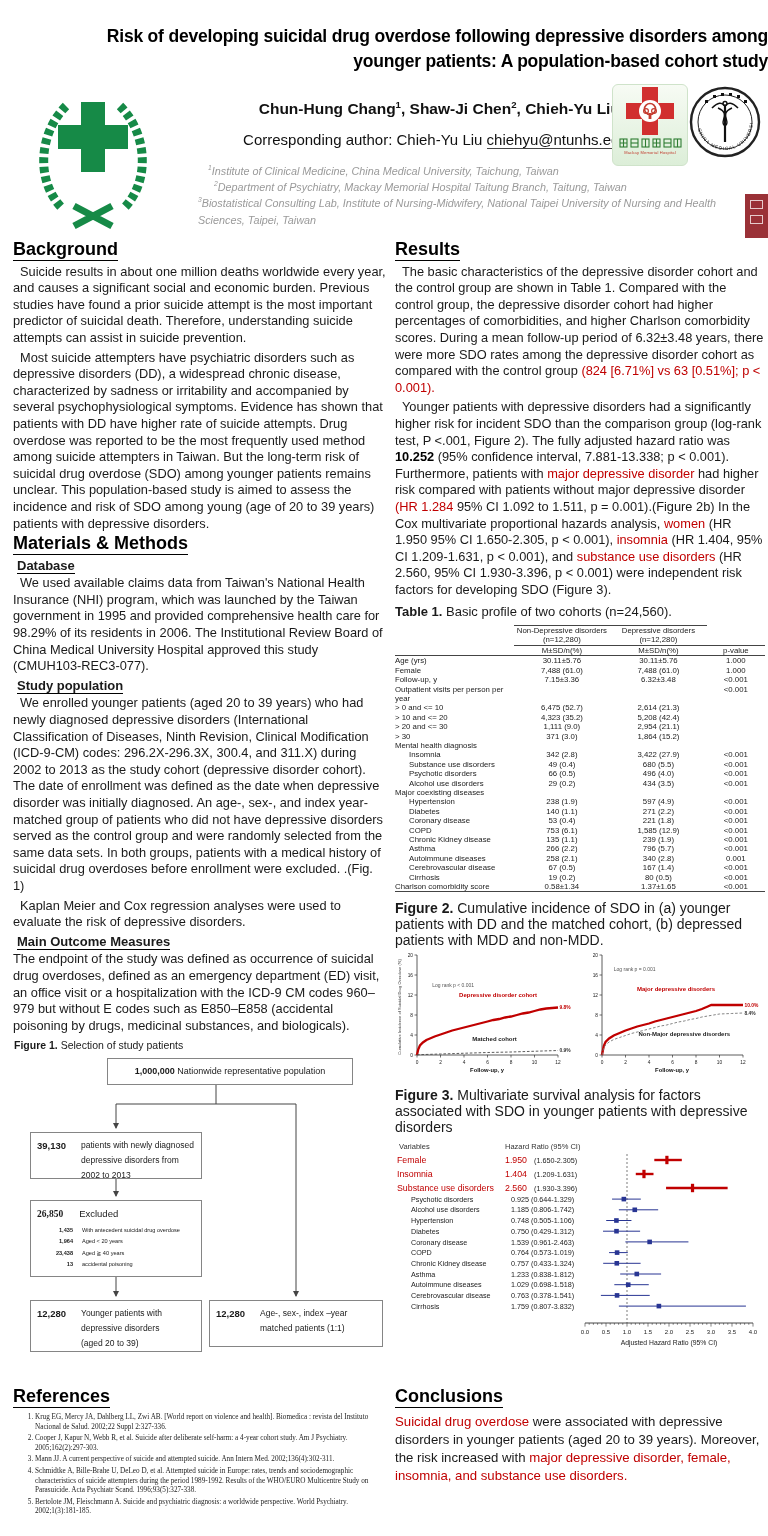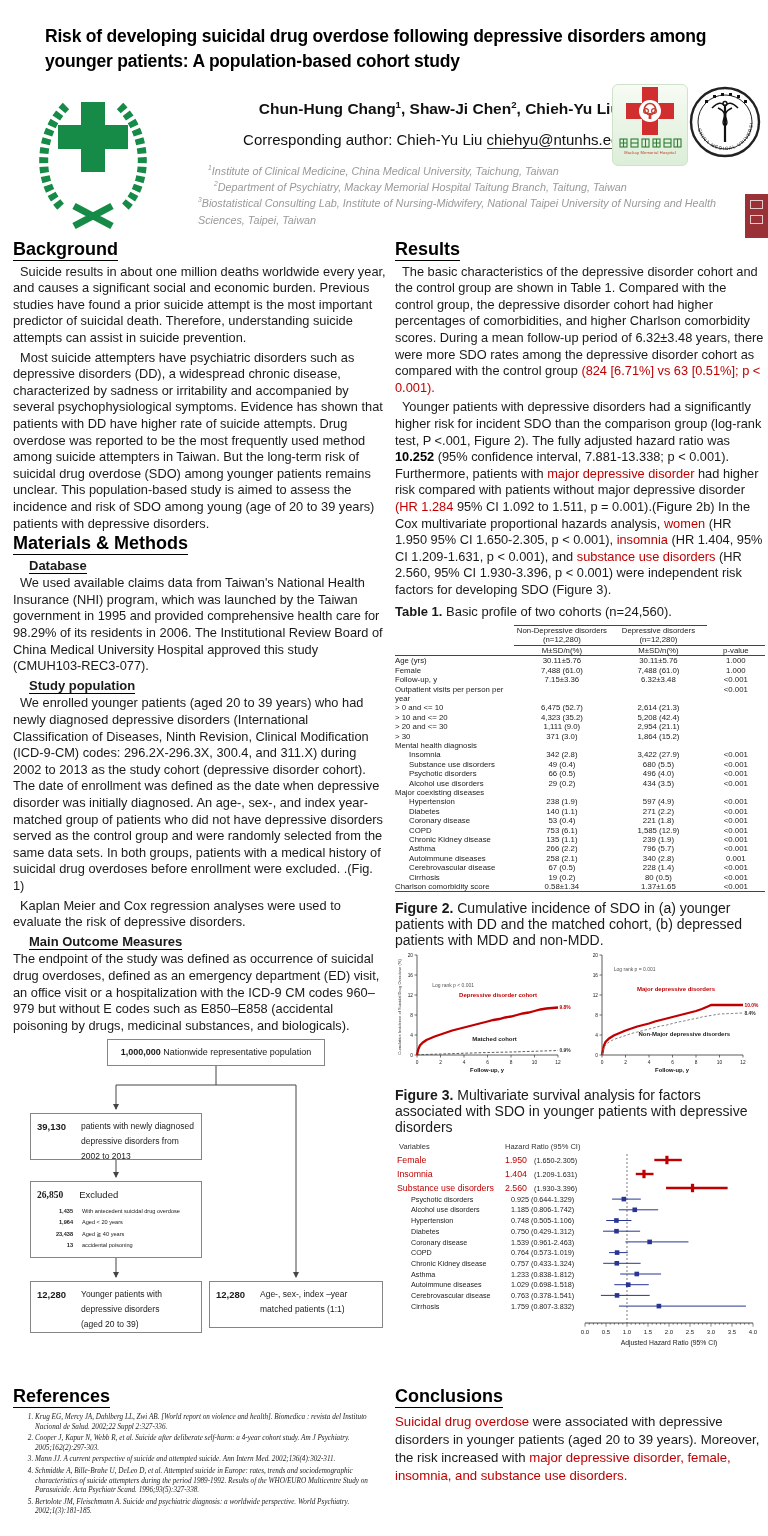--- a/index.html
+++ b/index.html
@@ -1,19 +1,19 @@
 <!DOCTYPE html>
 <html><head>
 <meta charset="utf-8">
 <style>
   html,body{margin:0;padding:0;background:#fff;}
   #poster{position:relative;width:768px;height:1536px;background:#fff;overflow:hidden;
           font-family:"Liberation Sans","DejaVu Sans",sans-serif;color:#1a1a1a;}
   
-  .title{margin-top:24px;text-align:left;font-weight:bold;font-size:17.5px;
+  .title{margin-top:24px;text-align:right;font-weight:bold;font-size:17.5px;
          letter-spacing:-0.2px;line-height:1.45;color:#000;white-space:nowrap;padding-left:45px;}
   .emblem{position:absolute;left:30px;top:90px;}
   .authors{position:absolute;left:160px;top:100px;width:570px;text-align:center;
            font-weight:bold;font-size:15.5px;color:#111;}
   .corresponding{position:absolute;left:160px;top:131px;width:570px;text-align:center;
            font-size:15px;color:#111;}
   .email{border-bottom:1.2px solid #444;}
   .affil{position:absolute;left:198px;top:163px;width:560px;color:#9a9a9a;
          font-style:italic;font-size:10.8px;line-height:1.5;}
   .affil div:nth-child(1){text-indent:10px;}
@@ -23,21 +23,21 @@
           display:flex;flex-direction:column;align-items:center;}
   .cmu{position:absolute;left:688px;top:84px;}
   .corner-tab{position:absolute;right:0;top:194px;width:23px;height:44px;background:#9a3137;}
   .corner-tab i{display:block;width:11px;height:7px;border:1px solid rgba(255,255,255,.75);margin:6px auto 0;}
   
   .col{position:absolute;top:241px;font-size:12.8px;line-height:16.6px;}
   #col-left{left:13px;width:373px;}
   #col-right{left:395px;width:370px;}
   h2.sec{font-size:18px;margin:0 0 6px 0;color:#000;}
   h2.sec span{border-bottom:1.6px solid #000;padding-bottom:1px;}
-  h3.sub{font-size:13px;margin:2px 0 1px 16px;}
+  h3.sub{font-size:13px;margin:2px 0 1px 4px;}
   h3.sub span{border-bottom:1.2px solid #000;}
   .para{margin:0 0 3px 0;}
   .ind{text-indent:7px;}
   .red{color:#C00000;}
   .redbold{color:#000000;font-weight:bold;}
   .b{font-weight:bold;}
   sup{font-size:62%;vertical-align:super;line-height:0;}
   
   .tcap{font-size:13px;margin:6px 0 4px 0;}
   table.t1{border-collapse:collapse;width:100%;font-size:7.8px;line-height:9.4px;color:#222;
@@ -52,40 +52,40 @@
   .t1 td.p{width:58px;text-align:center;}
   .t1 tr.indent td.lab{padding-left:14px;}
   
   .figcap{font-size:14px;line-height:16px;margin:4px 0 2px 0;}
   .figcap1{font-size:10.5px;margin:2px 0 2px 1px;}
   .fig2-wrap{display:flex;gap:2px;margin-bottom:2px;}
   svg text{font-family:"Liberation Sans","DejaVu Sans",sans-serif;}
   
   .fc-canvas{position:relative;height:302px;margin-top:2px;}
   .fcbox{position:absolute;border:1px solid #858585;background:#fff;box-sizing:border-box;}
-  #fc-top{left:94px;top:2px;width:218px;height:27px;font-size:9px;text-align:center;line-height:25px;}
+  #fc-top{left:94px;top:2px;width:246px;height:27px;font-size:9px;text-align:center;line-height:25px;}
   .numbox{display:flex;padding:5px 4px 14px 6px;}
   .numbox .num{font-weight:bold;font-size:9.5px;width:36px;text-align:left;flex:none;}
   .numbox .txt{font-size:8.5px;line-height:15px;margin-left:8px;}
   #fc-cohort{left:17px;top:76px;width:172px;height:47px;}
   #fc-excl{left:17px;top:144px;width:172px;height:77px;}
   #fc-study{left:17px;top:244px;width:172px;height:52px;}
   #fc-match{left:196px;top:244px;width:174px;height:47px;}
   .excl-head{display:flex;padding:5px 0 2px 6px;font-size:9.5px;}
   .excl-head .num{font-weight:bold;margin-right:16px;font-family:Liberation Serif, serif;}
   .excl-item{display:flex;font-size:5.6px;line-height:11.5px;}
   .excl-item .n{width:42px;text-align:right;font-weight:bold;flex:none;}
   .excl-item .t{margin-left:9px;}
   #fc-arrows{position:absolute;left:0;top:0;width:373px;height:302px;}
   
   #references{position:absolute;left:13px;top:1386px;width:373px;}
   #conclusions{position:absolute;left:395px;top:1386px;width:366px;}
   .refs{font-family:"Liberation Serif","DejaVu Serif",serif;font-size:7.2px;line-height:9.6px;
         margin:4px 0 0 0;padding-left:22px;color:#222;}
-  .refs li{margin-bottom:2px;font-style:italic;}
+  .refs li{margin-bottom:2px;}
   .concl-text{font-size:13.2px;line-height:18px;margin-top:4px;}
 </style>
 </head>
 <body>
 
 <div id="poster">
 
   <div>
     <div class="title">
       <div>Risk of developing suicidal drug overdose following depressive disorders among</div>
@@ -185,20 +185,21 @@
     <h2 class="sec"><span>Materials &amp; Methods</span></h2>
     <h3 class="sub"><span>Database</span></h3>
     <p class="para ind">We used available claims data from Taiwan's National Health Insurance (NHI) program, which was launched by the Taiwan government in 1995 and provided comprehensive health care for 98.29% of its residents in 2006. The Institutional Review Board of China Medical University Hospital approved this study (CMUH103-REC3-077).</p>
     <h3 class="sub"><span>Study population</span></h3>
     <p class="para ind">We enrolled younger patients (aged 20 to 39 years) who had newly diagnosed depressive disorders (International Classification of Diseases, Ninth Revision, Clinical Modification (ICD-9-CM) codes: 296.2X-296.3X, 300.4, and 311.X) during 2002 to 2013 as the study cohort (depressive disorder cohort). The date of enrollment was defined as the date when depressive disorder was initially diagnosed. An age-, sex-, and index year-matched group of patients who did not have depressive disorders served as the control group and were randomly selected from the same data sets. In both groups, patients with a medical history of suicidal drug overdoses before enrollment were excluded. .(Fig. 1)</p>
     <p class="para ind">Kaplan Meier and Cox regression analyses were used to evaluate the risk of  depressive disorders.</p>
     <h3 class="sub"><span>Main Outcome Measures</span></h3>
     <p class="para">The endpoint of the study was defined as occurrence of suicidal drug overdoses, defined as an  emergency department (ED) visit, an office visit or a hospitalization with the ICD-9 CM codes  960–979 but without E codes such as E850–E858 (accidental poisoning by drugs, medicinal substances, and biologicals).</p>
 
     <div>
+      <div class="figcap1"><span class="b">Figure 1.</span><span> Selection of study patients</span></div>
       <div class="fc-canvas">
         <svg id="fc-arrows">
           <defs>
             <marker id="ah" markerWidth="7" markerHeight="7" refX="5" refY="3" orient="auto">
               <path d="M0,0 L6,3 L0,6 z" fill="#444"></path>
             </marker>
           </defs>
           <g stroke="#444" stroke-width="1" fill="none">
             <line x1="203" y1="29" x2="203" y2="48"></line>
             <line x1="103" y1="48" x2="283" y2="48"></line>
@@ -406,21 +407,21 @@
           </tr>
           <tr class="indent">
             <td class="lab">Autoimmune diseases</td>
             <td class="v">258  (2.1)</td>
             <td class="v">340  (2.8)</td>
             <td class="p">0.001</td>
           </tr>
           <tr class="indent">
             <td class="lab">Cerebrovascular disease</td>
             <td class="v">67  (0.5)</td>
-            <td class="v">228  (1.4)</td>
+            <td class="v">167  (1.4)</td>
             <td class="p">&lt;0.001</td>
           </tr>
           <tr class="indent">
             <td class="lab">Cirrhosis</td>
             <td class="v">19  (0.2)</td>
             <td class="v">80  (0.5)</td>
             <td class="p">&lt;0.001</td>
           </tr>
           <tr>
             <td class="lab">Charlson comorbidity score</td>

